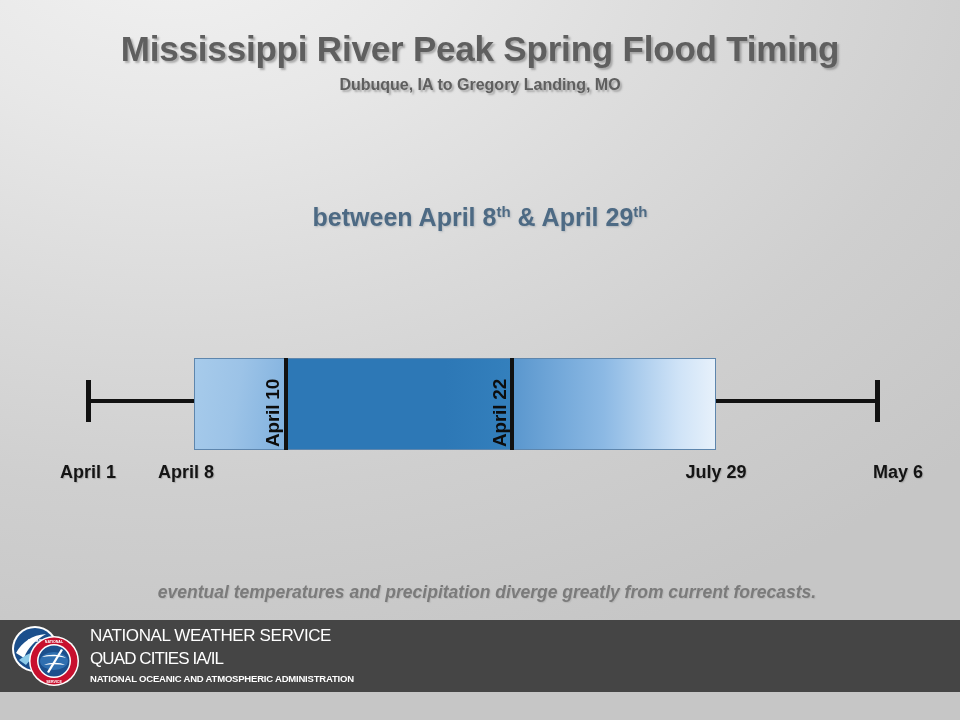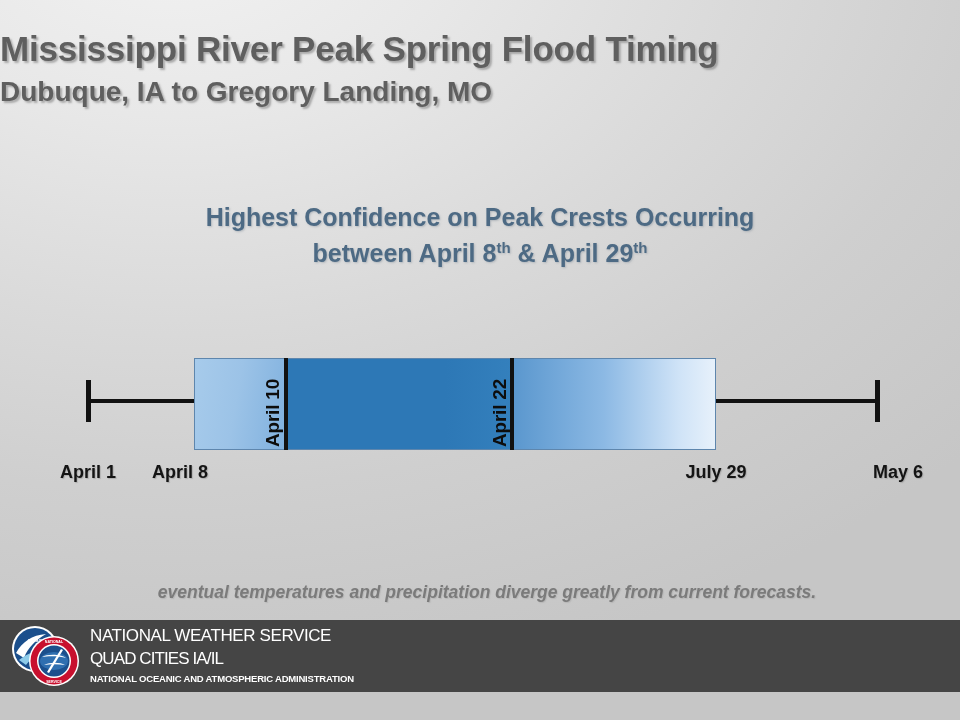--- a/index.html
+++ b/index.html
@@ -10,29 +10,29 @@
     overflow:hidden;
     position:relative;
   }
   #stage {
     position:absolute; left:0; top:0; width:960px; height:720px;
     background:
       radial-gradient(ellipse 1100px 780px at 18% -12%, #f3f3f3 0%, #e8e8e8 26%, #dadada 52%, #cfcfcf 74%, #c6c6c6 100%);
   }
 
   
-  .title-block { position:absolute; left:0; top:28px; width:960px; }
+  .title-block { position:absolute; left:0; top:28px; width:960px; text-align:center; }
   .title-main {
     font-size:35px; font-weight:bold; color:#5f5f5f;
     letter-spacing:-0.2px;
     text-shadow:2px 2px 2px rgba(120,120,120,.55);
     line-height:1.18;
   }
   .title-sub {
-    font-size:28px; font-weight:bold; color:#5f5f5f;
+    font-size:16px; font-weight:bold; color:#5f5f5f;
     text-shadow:2px 2px 2px rgba(120,120,120,.55);
     margin-top:6px; line-height:1.2;
   }
 
   .confidence-block {
     position:absolute; left:0; top:200px; width:960px; text-align:center;
     color:#4d6a84; font-size:25px; font-weight:bold; line-height:1.42;
     text-shadow:1px 1px 2px rgba(140,150,160,.5);
   }
   .confidence-block sup { font-size:15px; vertical-align:super; line-height:0; }
@@ -101,21 +101,20 @@
 <body>
 
 <div id="stage">
 
   <div class="title-block">
     <div class="title-main">Mississippi River Peak Spring Flood Timing</div>
     <div class="title-sub">Dubuque, IA to Gregory Landing, MO</div>
   </div>
 
   <div class="confidence-block">
-    <div>Highest Confidence on Peak Crests Occurring</div>
     <div>
       <span>between April 8</span><sup>th</sup><span> &amp; April 29</span><sup>th</sup>
     </div>
   </div>
 
   <div id="chart">
 
     <div class="whisker-cap" style="left:86px;"></div>
     <div class="whisker-line" style="left:88px; width:108px;"></div>
 
@@ -128,21 +127,21 @@
       <div class="seg-c"></div>
     </div>
 
     <div class="divider" style="left:284px;"></div>
     <div class="divider" style="left:510px;"></div>
 
     <div class="rot-label" style="left:262px; top:447px;">April 10</div>
     <div class="rot-label" style="left:489px; top:447px;">April 22</div>
 
     <div class="axis-label" style="left:88px;">April 1</div>
-    <div class="axis-label" style="left:180px;">April 8</div>
+    <div class="axis-label" style="left:186px;">April 8</div>
     <div class="axis-label" style="left:716px;">July 29</div>
     <div class="axis-label" style="left:898px;">May 6</div>
   </div>
 
   <div class="note">
     <div>eventual temperatures and precipitation diverge greatly from current forecasts.</div>
   </div>
 
   <div id="footer">
     <svg class="logos" viewBox="0 0 76 68">

